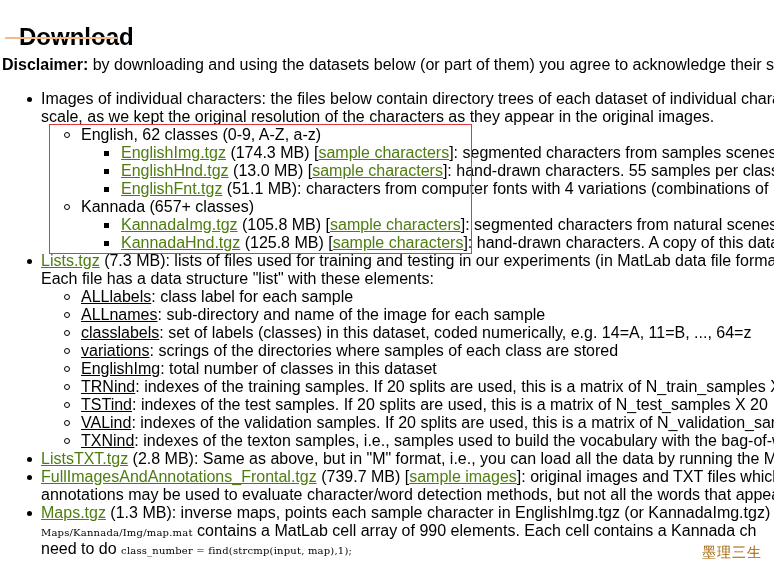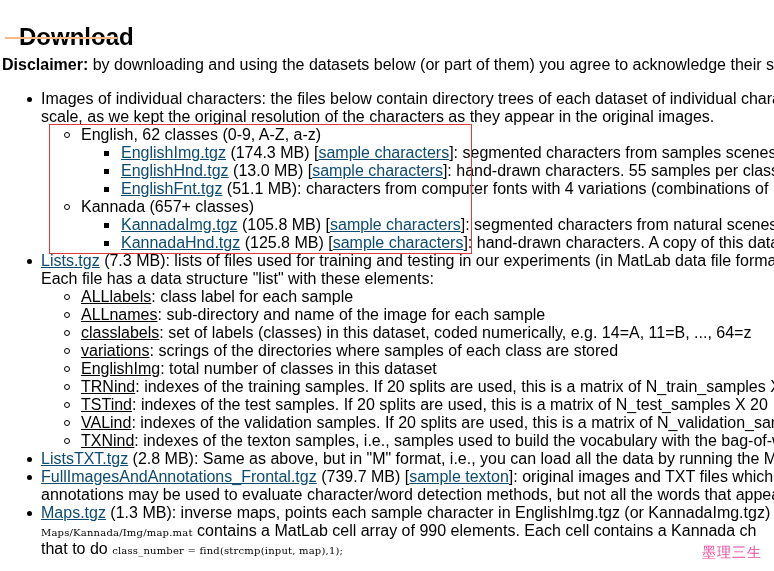--- a/index.html
+++ b/index.html
@@ -34,31 +34,31 @@
   .bullet-square::before {
     content: ""; position: absolute; width: 5px; height: 5px; background: #000; top: 7px;
   }
   .l1 { padding-left: 41px; }
   .l1::before { left: 27px; }
   .l2 { padding-left: 81px; }
   .l2::before { left: 64px; }
   .l3 { padding-left: 121px; }
   .l3::before { left: 104px; }
   .cont1 { padding-left: 41px; }
-  a.lnk { color: #0c4a6e; text-decoration: underline; }
+  a.lnk { color: #4d7c0f; text-decoration: underline; }
   u.field { text-decoration: underline; text-align: right; }
   code.mono {
     font-family: "DejaVu Serif", serif; font-size: 10px; letter-spacing: 0.2px;
   }
   .redbox {
     position: absolute; left: 49px; top: 124px; width: 423px; height: 130px;
     border: 1px solid #e0393d; box-sizing: border-box; pointer-events: none;
   }
   .watermark {
-    position: absolute; left: 702px; top: 544px; font-size: 14px; color: #ec4899;
+    position: absolute; left: 702px; top: 544px; font-size: 14px; color: #a16207;
     letter-spacing: 1px; font-family: "DejaVu Sans", sans-serif;
   }
 </style>
 </head>
 <body>
 
 <div class="page">
   <h2 class="title">Download</h2>
   <div class="title-underline"></div>
 
@@ -94,26 +94,26 @@
       <div class="row bullet-circle l2"><u class="field">TSTind</u><span>: indexes of the test samples. If 20 splits are used, this is a matrix of N_test_samples X 20</span></div>
       <div class="row bullet-circle l2"><u class="field">VALind</u><span>: indexes of the validation samples. If 20 splits are used, this is a matrix of N_validation_sam</span></div>
       <div class="row bullet-circle l2"><u class="field">TXNind</u><span>: indexes of the texton samples, i.e., samples used to build the vocabulary with the bag-of-w</span></div>
     </li>
 
     <li>
       <div class="row bullet-disc l1"><a class="lnk" href="#">ListsTXT.tgz</a><span> (2.8 MB): Same as above, but in "M" format, i.e., you can load all the data by running the M</span></div>
     </li>
 
     <li>
-      <div class="row bullet-disc l1"><a class="lnk" href="#">FullImagesAndAnnotations_Frontal.tgz</a><span> (739.7 MB) [</span><a class="lnk" href="#">sample texton</a><span>]: original images and TXT files which</span></div>
+      <div class="row bullet-disc l1"><a class="lnk" href="#">FullImagesAndAnnotations_Frontal.tgz</a><span> (739.7 MB) [</span><a class="lnk" href="#">sample images</a><span>]: original images and TXT files which</span></div>
       <div class="row cont1"><span>annotations may be used to evaluate character/word detection methods, but not all the words that appea</span></div>
     </li>
 
     <li>
       <div class="row bullet-disc l1"><a class="lnk" href="#">Maps.tgz</a><span> (1.3 MB): inverse maps, points each sample character in EnglishImg.tgz (or KannadaImg.tgz) </span></div>
       <div class="row cont1"><code class="mono">Maps/Kannada/Img/map.mat</code><span> contains a MatLab cell array of 990 elements. Each cell contains a Kannada ch</span></div>
-      <div class="row cont1"><span>that to do </span><code class="mono">class_number = find(strcmp(input, map),1);</code></div>
+      <div class="row cont1"><span>need to do </span><code class="mono">class_number = find(strcmp(input, map),1);</code></div>
     </li>
   </ul>
 
   <div class="redbox"></div>
   <div class="watermark">墨理三生</div>
 </div>
 
 </body></html>

